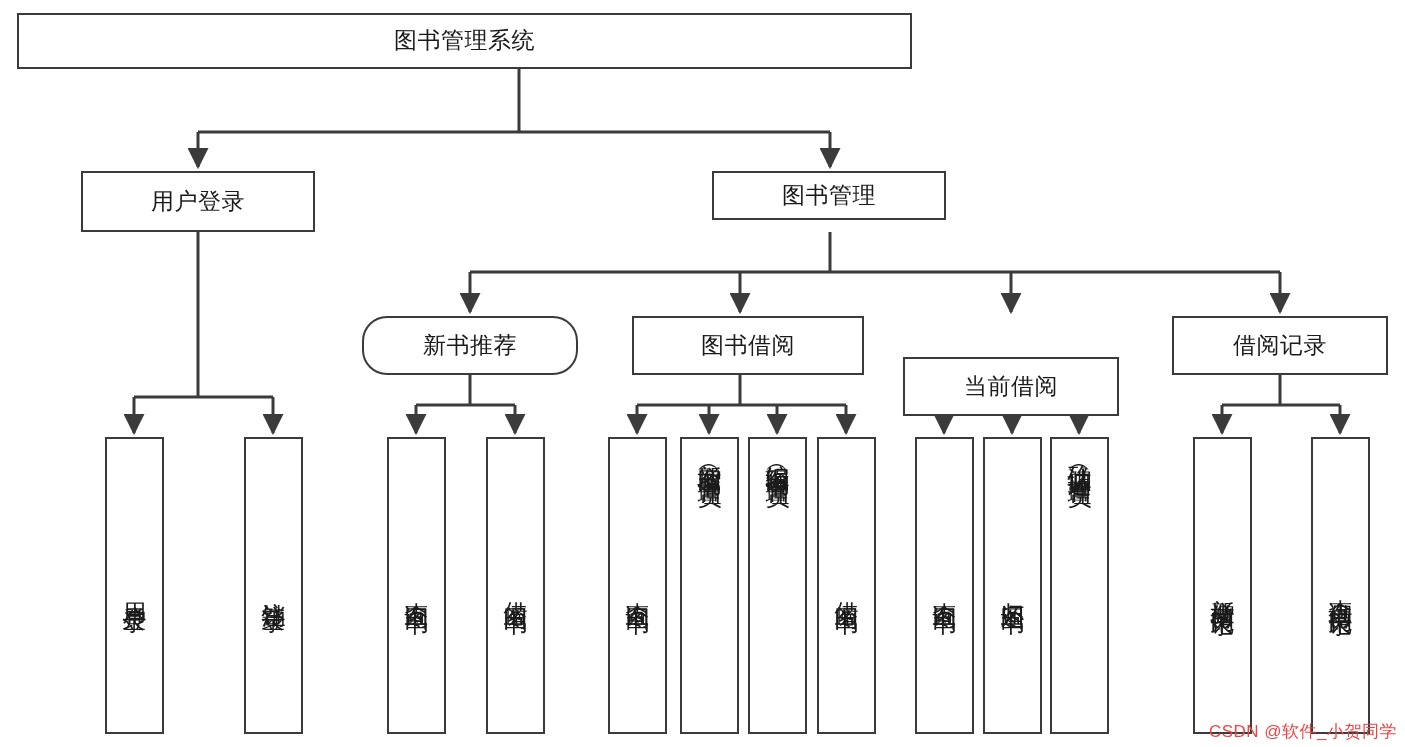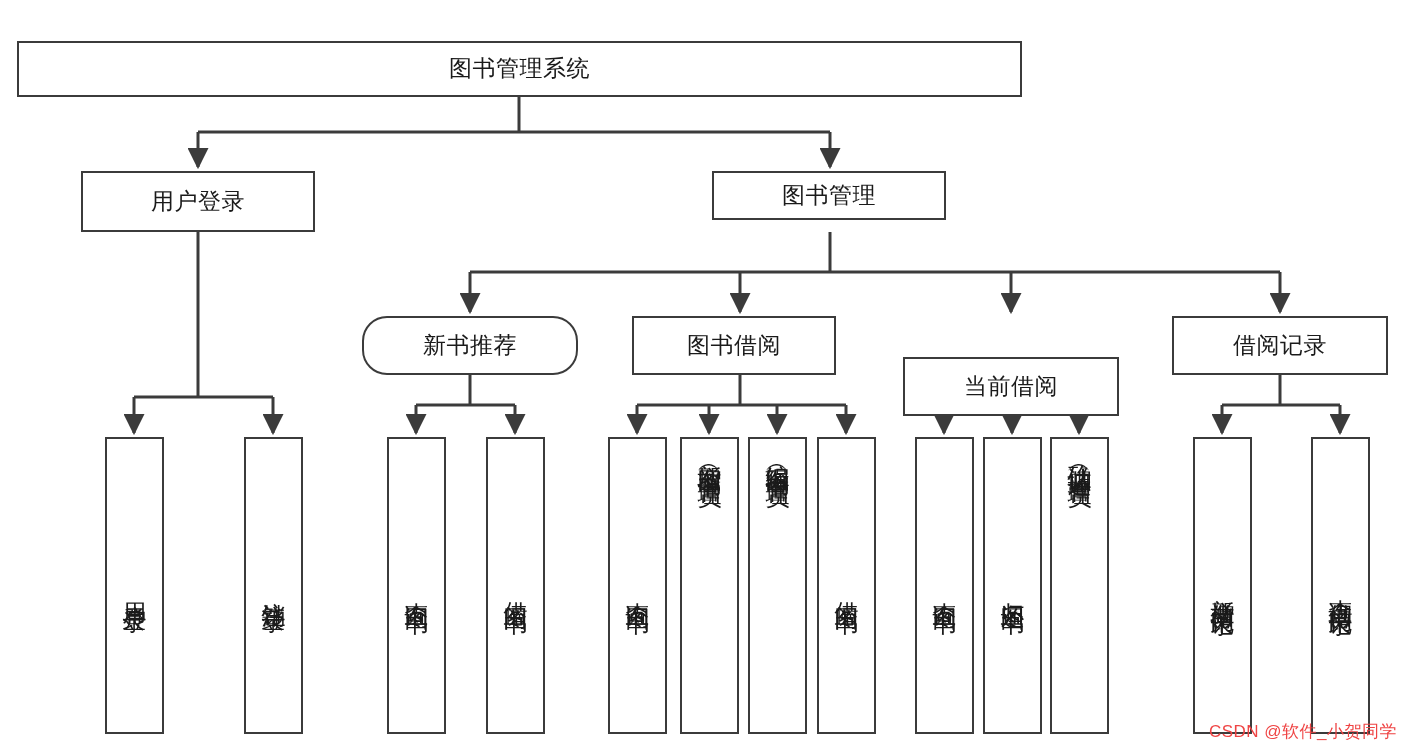--- a/index.html
+++ b/index.html
@@ -129,37 +129,37 @@
       <path d="M 1012 405 L 1012 433" marker-end="url(#arrow)"></path>
       <path d="M 1079 405 L 1079 433" marker-end="url(#arrow)"></path>
 
       <path d="M 1280 375 L 1280 405"></path>
       <path d="M 1222 405 L 1340 405"></path>
       <path d="M 1222 405 L 1222 433" marker-end="url(#arrow)"></path>
       <path d="M 1340 405 L 1340 433" marker-end="url(#arrow)"></path>
     </g>
   </svg>
 
-  <div class="node root horiz" style="left:17px; top:13px; width:1005px; height:56px;margin-top:28px;">
+  <div class="node root horiz" style="left:17px; top:13px; width:895px; height:56px;">
     <span class="label">图书管理系统</span>
   </div>
 
   <div class="node horiz" style="left:81px; top:171px; width:234px; height:61px;">
     <span class="label">用户登录</span>
   </div>
 
   <div class="node horiz" style="left:712px; top:171px; width:234px; height:49px;">
     <span class="label">图书管理</span>
   </div>
 
   <div class="node horiz" style="left:362px; top:316px; width:216px; height:59px;border-radius:25px;">
     <span class="label">新书推荐</span>
   </div>
 
-  <div class="node horiz" style="left:632px; top:316px; width:204px; height:59px;">
+  <div class="node horiz" style="left:632px; top:316px; width:232px; height:59px;">
     <span class="label">图书借阅</span>
   </div>
 
   <div class="node horiz" style="left:903px; top:316px; width:216px; height:59px;margin-top:41px;">
     <span class="label">当前借阅</span>
   </div>
 
   <div class="node horiz" style="left:1172px; top:316px; width:216px; height:59px;">
     <span class="label">借阅记录</span>
   </div>

